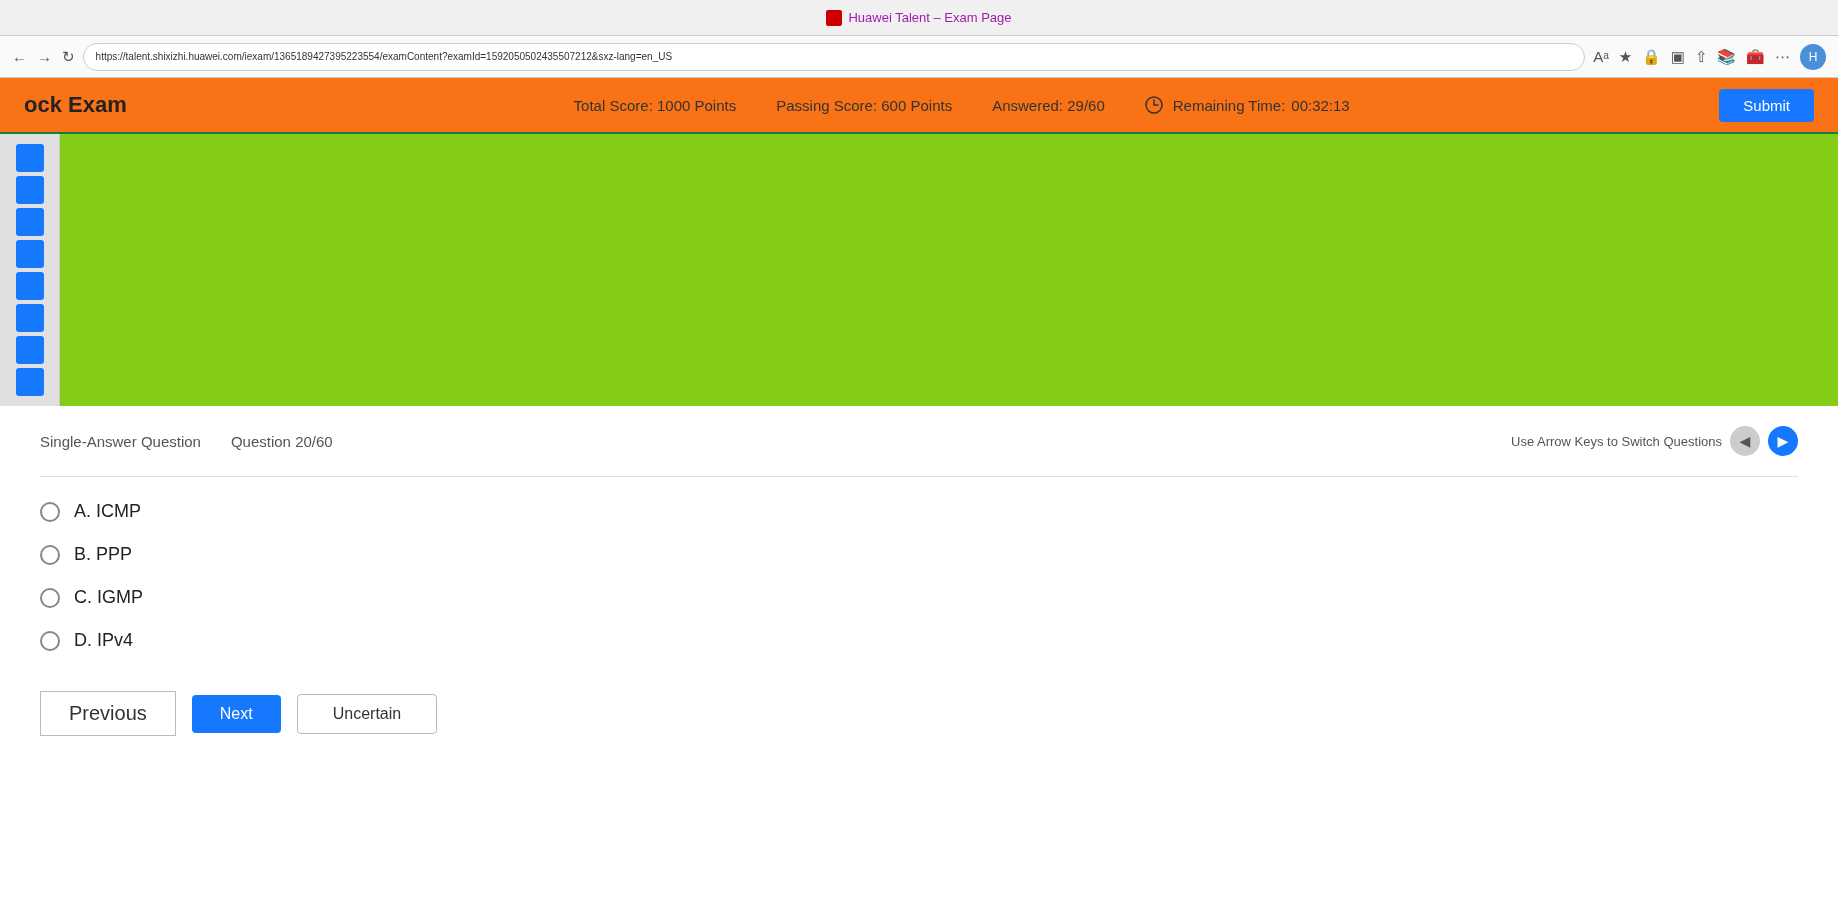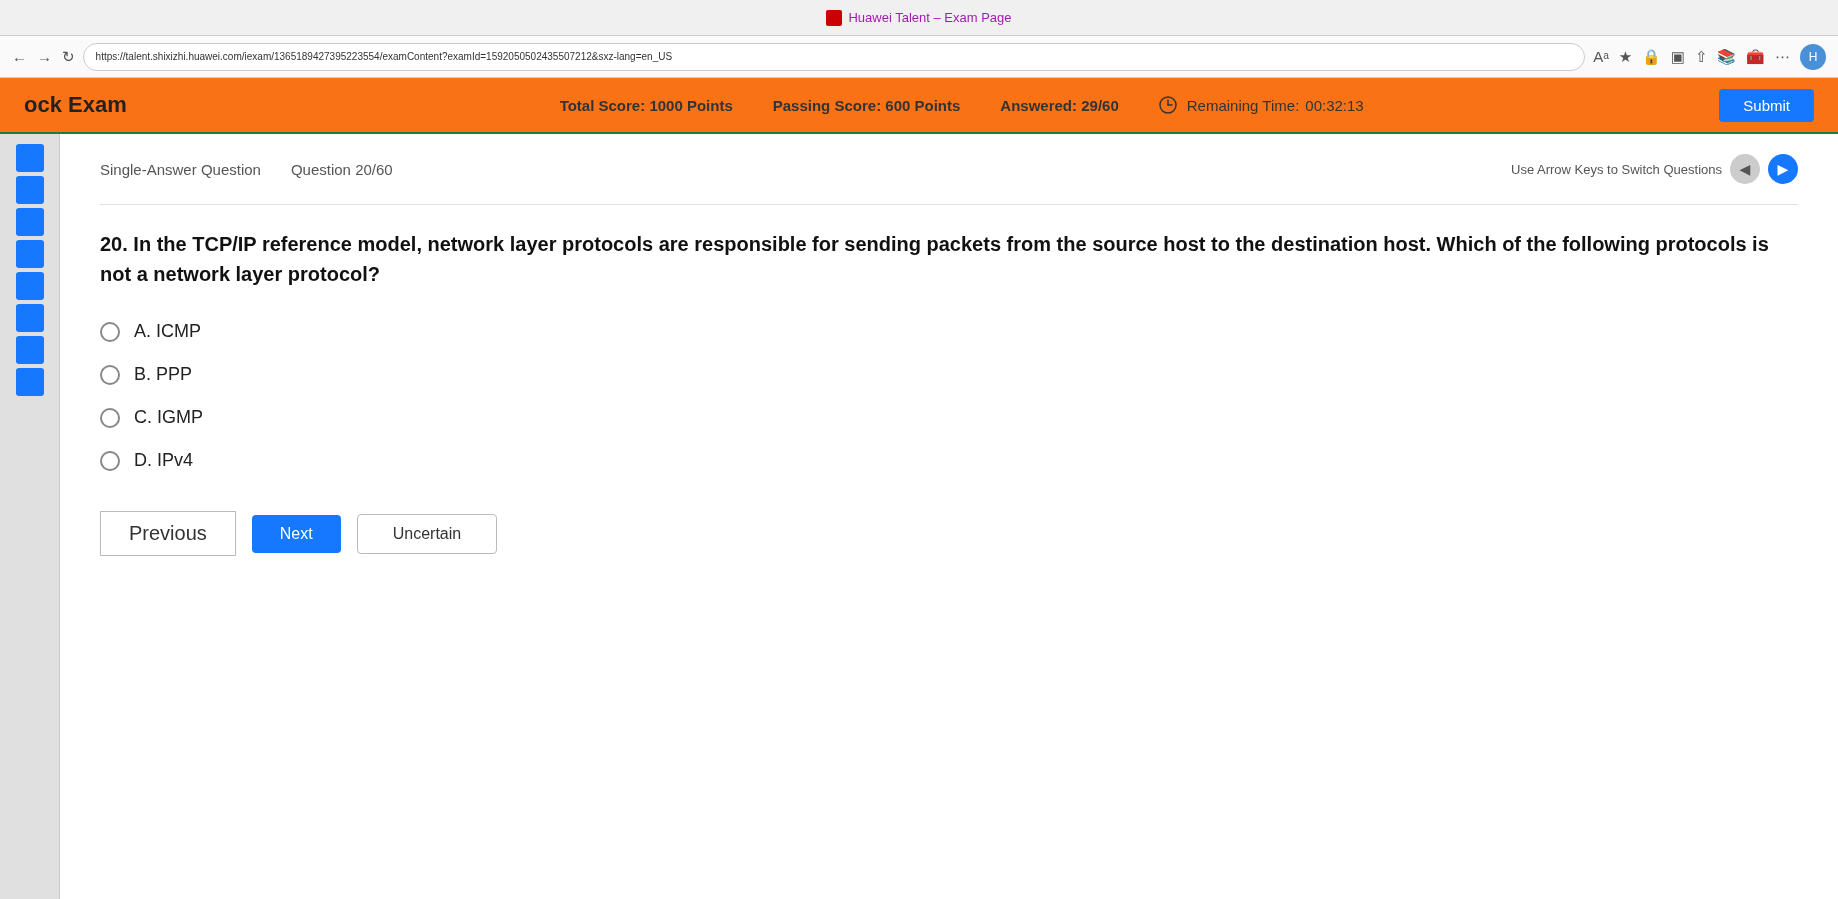--- a/index.html
+++ b/index.html
@@ -99,21 +99,21 @@
       align-items: center;
       gap: 40px;
       flex: 1;
       justify-content: center;
     }
     .stat-item {
       font-size: 15px;
       color: #333;
     }
     .stat-item span {
-      font-weight: 700;
+      font-weight: 400;
       margin-top: 46px;
     }
     .remaining-time {
       display: flex;
       align-items: center;
       gap: 6px;
       font-size: 15px;
       color: #333;
     }
     .submit-btn {
@@ -125,20 +125,21 @@
       font-size: 15px;
       cursor: pointer;
       font-weight: 500;
     }
 
     
     .main-container {
       display: flex;
       height: calc(899px - 36px - 42px - 56px);
       background: #84cc16;
+      flex-direction: column;
     }
 
     
     .sidebar {
       width: 60px;
       background: #e0e0e0;
       display: flex;
       flex-direction: column;
       align-items: center;
       padding: 10px 4px;
@@ -382,21 +383,20 @@
       </div>
       <div class="arrow-nav">
         <span class="arrow-nav-hint">Use Arrow Keys to Switch Questions</span>
         <button class="arrow-btn">◀</button>
         <button class="arrow-btn active">▶</button>
       </div>
     </div>
 
     <hr class="question-divider">
 
-    <div class="question-text">20. In the TCP/IP reference model, network layer protocols are responsible for sending packets from the source host to the destination host. Which of the following protocols is not a network layer protocol?</div>
 
     <div class="options-list">
       <label class="option-item">
         <div class="radio-circle"></div>
         <span>A. ICMP</span>
       </label>
       <label class="option-item">
         <div class="radio-circle"></div>
         <span>B. PPP</span>
       </label>

